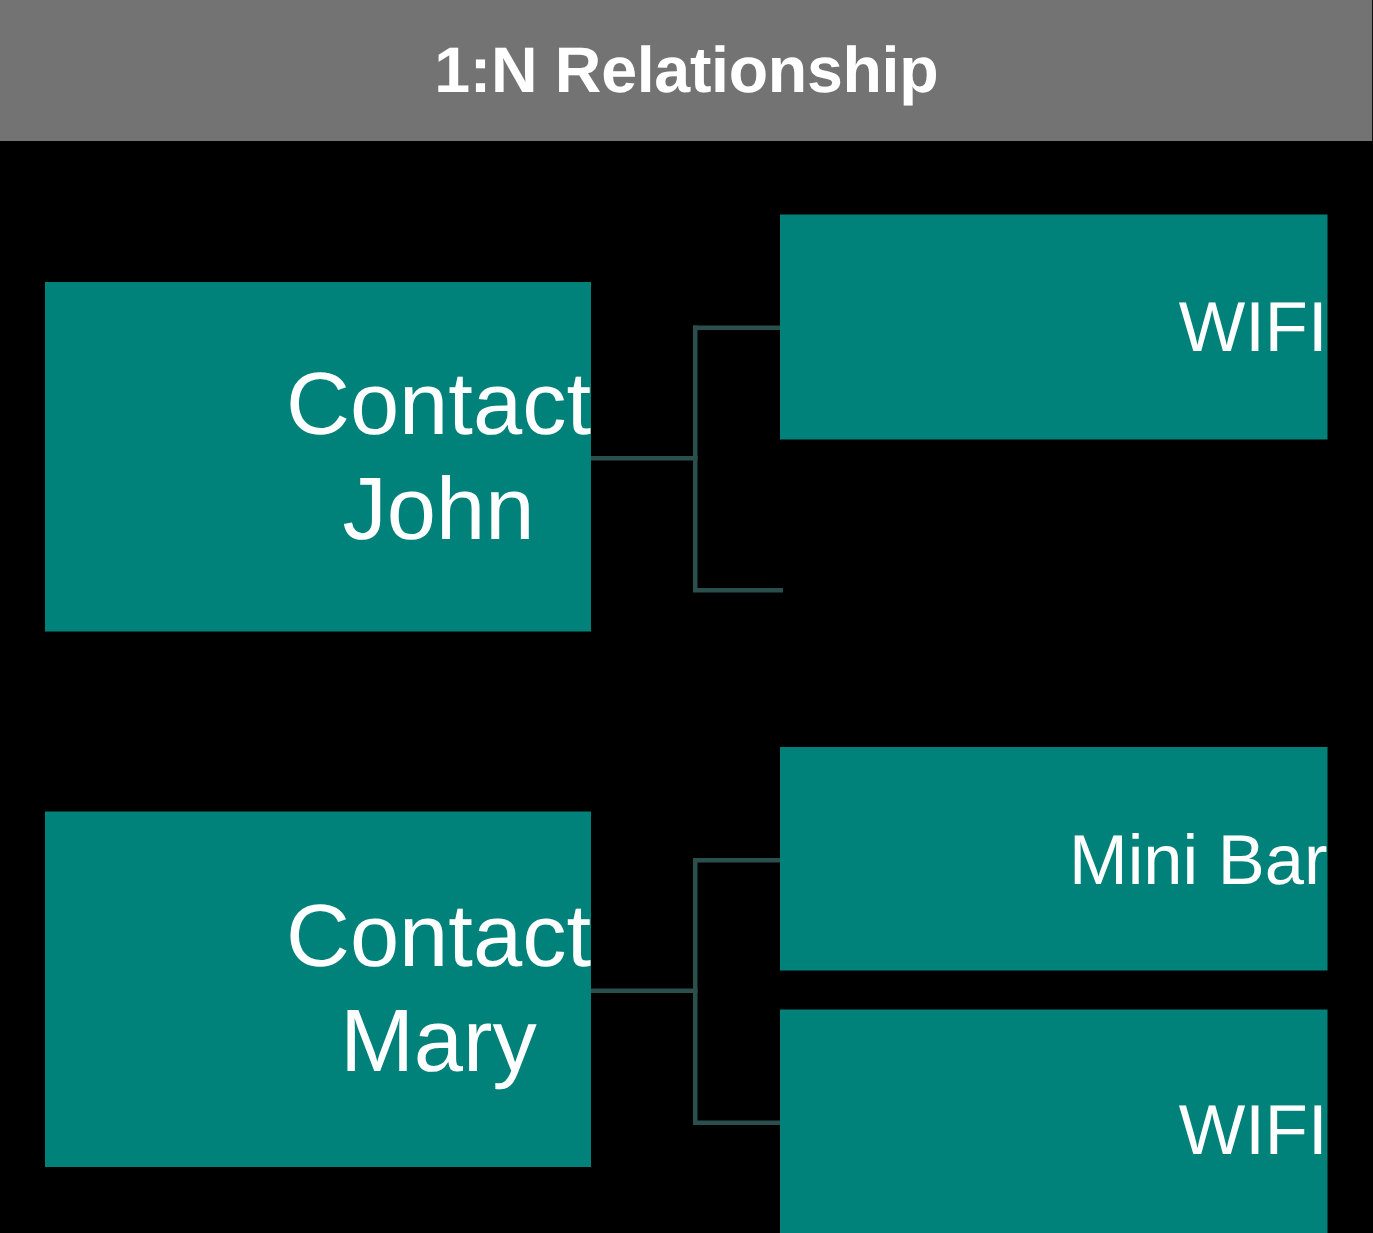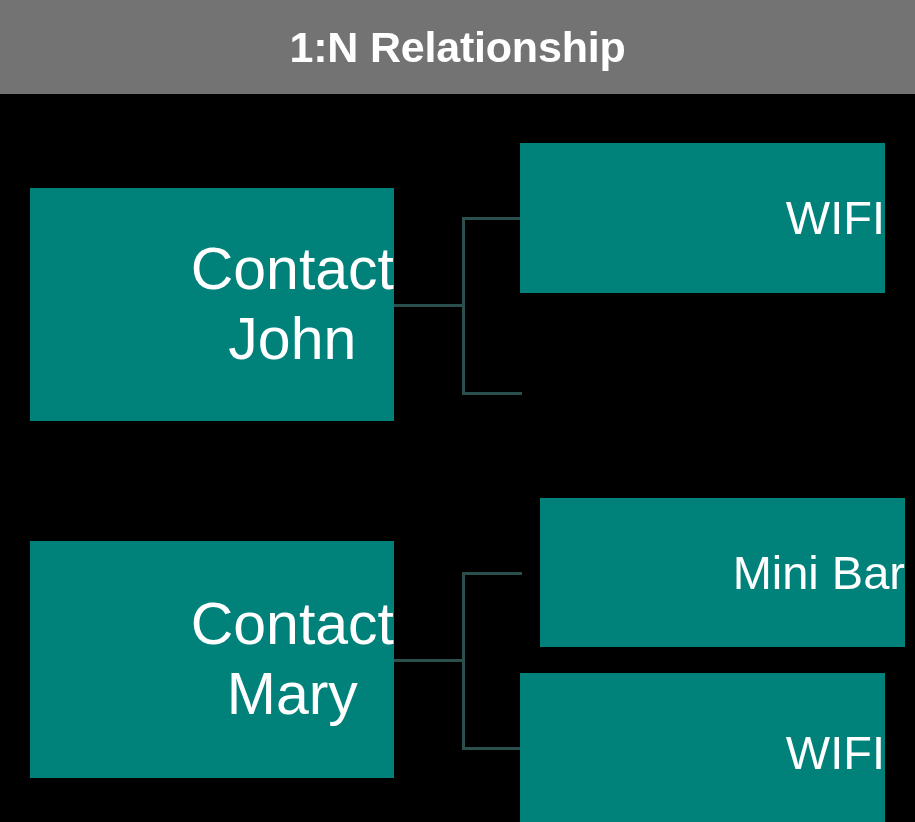--- a/index.html
+++ b/index.html
@@ -55,21 +55,21 @@
     white-space: pre-line;
   }
   .entity .node-label { font-size: 59px; }
   .attr  .node-label { font-size: 47px; }
 
   
   #node-contact-john { left: 30px;  top: 188px; width: 364px; height: 233px; }
   #node-contact-mary { left: 30px;  top: 541px; width: 364px; height: 237px; }
   #node-wifi-1       { left: 520px; top: 143px; width: 365px; height: 150px; }
   #node-laundry      { left: 520px; top: 320px; width: 365px; height: 150px; }
-  #node-minibar      { left: 520px; top: 498px; width: 365px; height: 149px; margin-left: 20px; }
+  #node-minibar      { left: 520px; top: 498px; width: 365px; height: 149px; }
   #node-wifi-2       { left: 520px; top: 673px; width: 365px; height: 160px; }
 
   
   .conn {
     position: absolute;
     background: #2B4F4C;
   }
   .conn-h { height: 3px; }
   .conn-v { width: 3px; }
 

